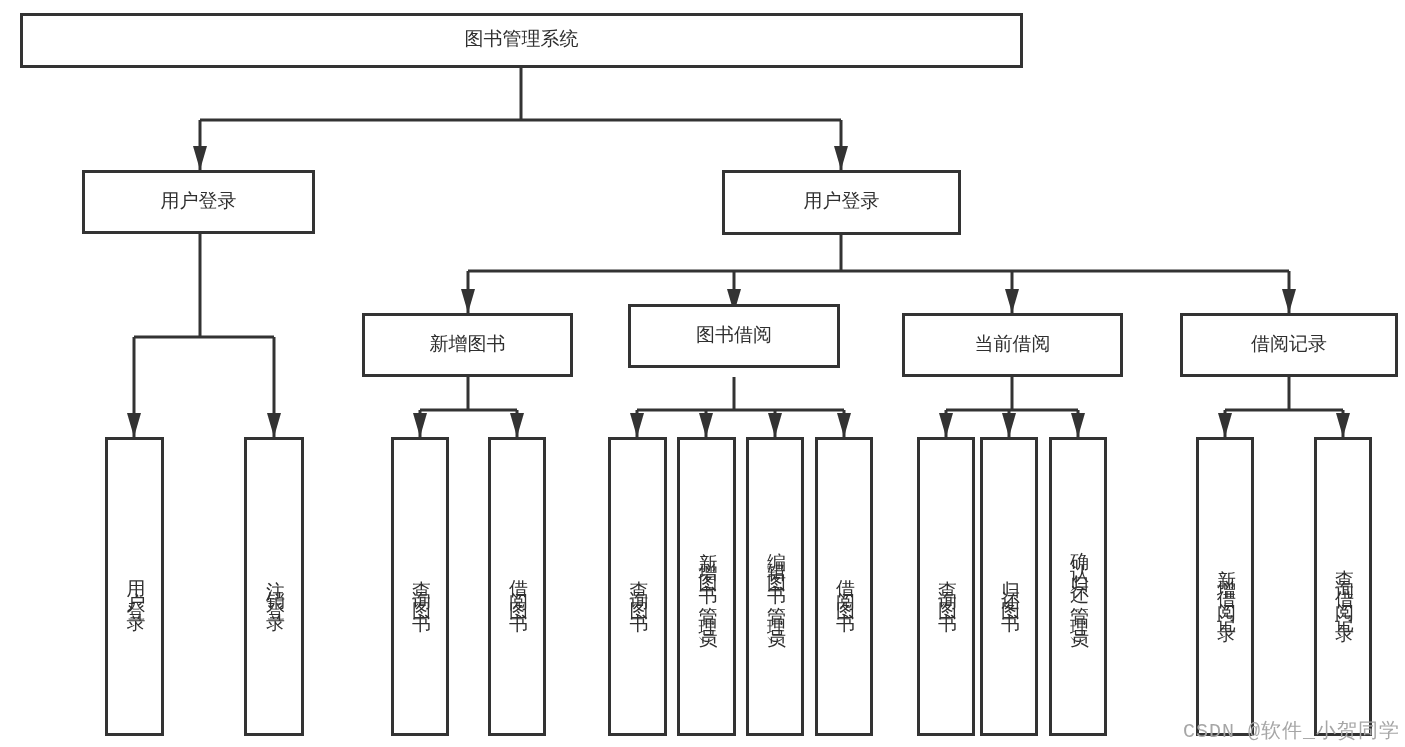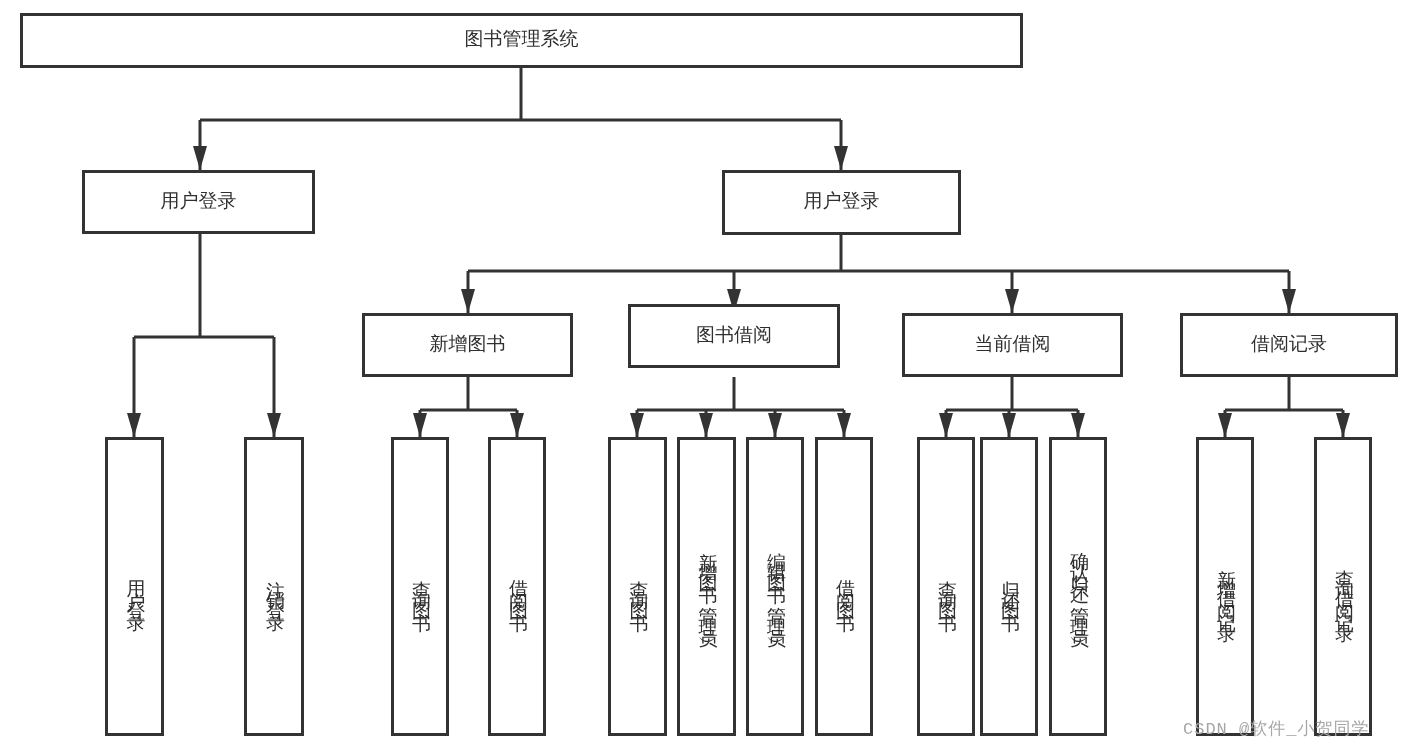--- a/index.html
+++ b/index.html
@@ -10,21 +10,21 @@
   svg.wires{position:absolute;left:0;top:0;}
   .node{
     position:absolute;box-sizing:border-box;border:3px solid #333333;background:#ffffff;
     display:flex;align-items:center;justify-content:center;
     color:#2f2f2f;font-size:19px;line-height:1;white-space:nowrap;
   }
   .node span{display:block;}
   .node.v span{writing-mode:vertical-rl;text-orientation:mixed;letter-spacing:11px;}
   .watermark{
     position:absolute;left:1183px;top:717px;
-    font-size:17px;color:#a6a6a6;letter-spacing:1px;z-index:5;
+    font-size:20px;color:#a6a6a6;letter-spacing:1px;z-index:5;
   }
 </style>
 </head>
 <body>
 
 <div class="canvas">
 
   <svg class="wires" width="1405" height="747" viewBox="0 0 1405 747">
     <defs>
       <marker id="ah" markerUnits="userSpaceOnUse" markerWidth="26" markerHeight="16" refX="24" refY="7" orient="auto">

